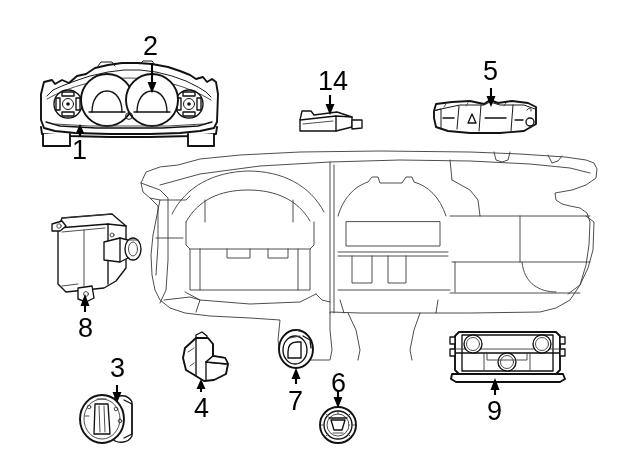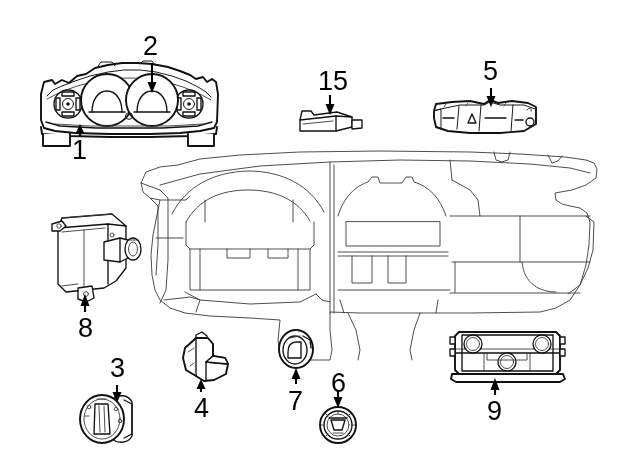--- a/index.html
+++ b/index.html
@@ -406,15 +406,15 @@
 
   <div class="callout-num" style="left:72px; top:137px;">1</div>
   <div class="callout-num" style="left:143px; top:33px;">2</div>
   <div class="callout-num" style="left:110px; top:355px;">3</div>
   <div class="callout-num" style="left:194px; top:395px;">4</div>
   <div class="callout-num" style="left:483px; top:58px;">5</div>
   <div class="callout-num" style="left:331px; top:370px;">6</div>
   <div class="callout-num" style="left:288px; top:388px;">7</div>
   <div class="callout-num" style="left:78px; top:315px;">8</div>
   <div class="callout-num" style="left:487px; top:398px;">9</div>
-  <div class="callout-num" style="left:318px; top:68px;">15</div>
+  <div class="callout-num" style="left:318px; top:68px;">14</div>
 
 </div>
 
 </body></html>

